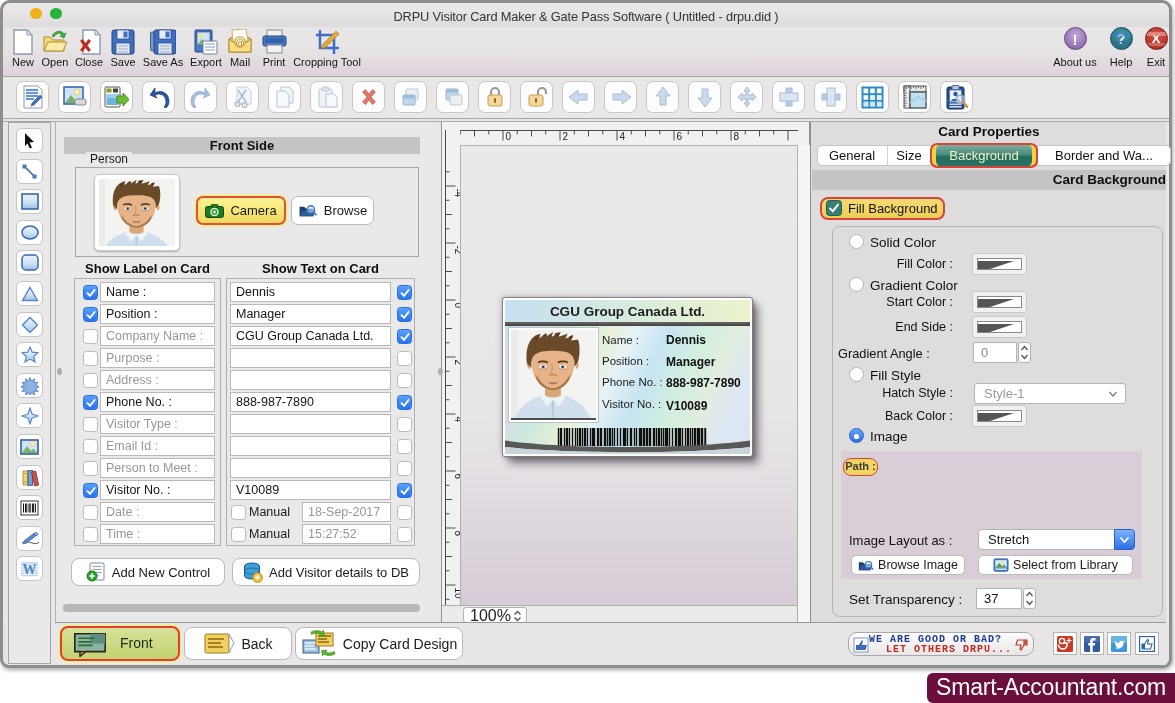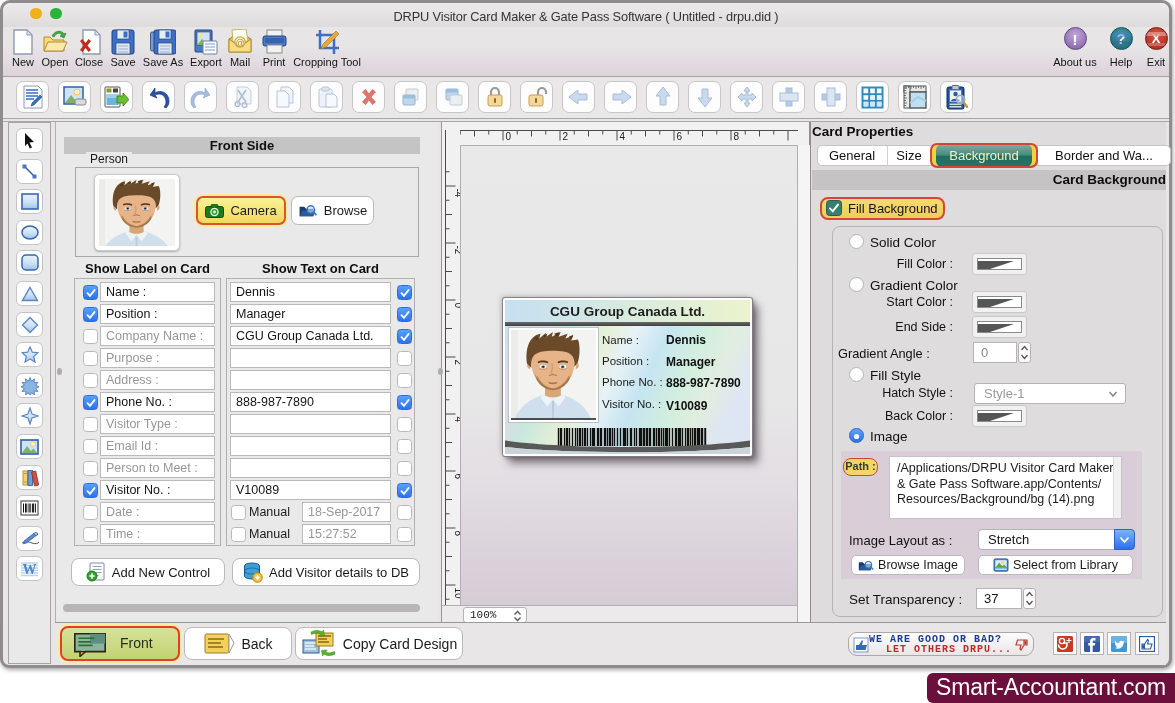--- a/index.html
+++ b/index.html
@@ -38,21 +38,21 @@
 .cb { width:15px; height:15px; border:1px solid #bab8b9; border-radius:3.5px; background:#fff; display:flex; align-items:center; justify-content:center; }
 .cb.on { background:linear-gradient(180deg,#59a1f9,#2a72ef); border-color:#2a6fd8; }
 .fld { height:20px; background:#fff; border:1px solid #bbb9ba; font-size:12.5px; line-height:18px; padding-left:5px; color:#141414; white-space:nowrap; overflow:hidden; }
 .fld.dim { color:#98969a; }
 
 
 #cpanel { left:441px; top:122px; width:370px; height:502px; background:#f2f1f2; border-left:1px solid #969495; border-right:2px solid #8f8d8e; }
 #cdraw { left:460px; top:145px; width:337px; height:460px; border-left:1px solid #b0aeaf; border-top:1px solid #b0aeaf; background:linear-gradient(180deg,#eae9ea 0%,#e8e7e8 55%,#e2dde2 75%,#d9d0d9 92%,#d5ccd6 100%); }
 #scrollcol { left:797px; top:145px; width:13px; height:479px; background:#f6f5f6; border-left:1px solid #b0aeaf; }
 #zoombar { left:442px; top:605px; width:355px; height:19px; background:#eceaeb; border-top:1px solid #b0aeaf; }
-#zoomctl { left:463px; top:607px; width:64px; height:16px; background:#fff; border:1px solid #b5b3b4; border-radius:3px; font-size:11px; color:#222; line-height:15px; padding-left:6px;font-family:Liberation Mono, monospace; }
+#zoomctl { left:463px; top:607px; width:64px; height:16px; background:#fff; border:1px solid #b5b3b4; border-radius:3px; font-size:16px; color:#222; line-height:15px; padding-left:6px; }
 
 #rpanel { left:811px; top:122px; width:355px; height:500px; background:#dedcdd; }
 .rtxt { font-size:13px; color:#111; }
 .swatch { width:55px; height:22px; background:#f2f1f2; border:1px solid #cac8c9; border-radius:3px; padding:4px; }
 .swatch .in { width:100%; height:100%; background:#fff; border:1px solid #8a8889; position:relative; overflow:hidden; }
 .radio { width:15px; height:15px; border-radius:50%; background:#fff; border:1px solid #b5b3b4; }
 
 #bbar { left:55px; top:622px; width:1111px; height:43px; background:#e8e6e7; border-top:1px solid #999798; }
 .soc { top:632px; width:24px; height:23px; background:#fff; border:1px solid #b5b3b4; display:flex; align-items:center; justify-content:center; }
 #banner { left:927px; top:673px; width:248px; height:30px; background:#6b0f3d; border-radius:6px 0 0 6px; color:#fdfdfd; font-size:23px; text-align:center; line-height:28px; letter-spacing:-0.2px; }
@@ -781,21 +781,21 @@
           <path d="M0 6.5 C60 15 185 15 245 6.5 L245 13 C185 20 60 20 0 13 z" fill="#585858"></path>
           <path d="M0 13 C60 20 185 20 245 13 L245 20 L0 20 z" fill="#c9d5da"></path>
         </svg>
     </div>
   </div>
   <div id="zoombar" class="abs"></div>
   <div id="zoomctl" class="abs">100%<svg style="position:absolute;right:4px;top:2px;" width="9" height="12" viewBox="0 0 9 12">
         <path d="M1.5 4.5 L4.5 1.5 L7.5 4.5 M1.5 7.5 L4.5 10.5 L7.5 7.5" stroke="#555" fill="none" stroke-width="1.3"></path>
       </svg></div>
   <div id="rpanel" class="abs"></div>
-  <div class="abs" style="left:812px;top:124px;width:354px;font-weight:bold;font-size:13.5px;color:#0d0d0d;">Card Properties</div>
+  <div class="abs" style="left:812px;top:124px;width:354px;text-align:center;font-weight:bold;font-size:13.5px;color:#0d0d0d;">Card Properties</div>
   <div class="abs" style="left:817px;top:145px;width:354px;height:21px;background:#fff;border:1px solid #c6c4c5;border-radius:5px;"></div>
   <div class="abs" style="left:887px;top:146px;width:1px;height:19px;background:#d2d0d1;"></div>
   <div class="abs" style="left:1037px;top:146px;width:1px;height:19px;background:#d2d0d1;"></div>
   <div class="abs rtxt" style="left:817px;top:148px;width:70px;text-align:center;">General</div>
   <div class="abs rtxt" style="left:887px;top:148px;width:44px;text-align:center;">Size</div>
   <div class="abs rtxt" style="left:1037px;top:148px;width:134px;text-align:center;">Border and Wa...</div>
   <div class="abs" style="left:930px;top:143px;width:108px;height:25px;background:linear-gradient(180deg,#7cab9d 0%,#4d8d7e 45%,#1f6e61 55%,#2a7265 100%);border:2px solid #d6453c;border-radius:7px;box-shadow:inset 5px 0 0 -1px #f3d23e, inset -5px 0 0 -1px #f3d23e;text-align:center;line-height:21px;font-size:13px;color:#f6f1c3;">Background</div>
   <div class="abs" style="left:812px;top:170px;width:354px;height:20px;background:#c5c3c4;text-align:right;font-weight:bold;font-size:13.5px;color:#0d0d0d;line-height:20px;">Card Background</div>
   <div class="abs" style="left:820px;top:197px;width:125px;height:23px;background:linear-gradient(180deg,#f4da74,#eecf56);border:2px solid #d6453c;border-radius:8px;"></div>
   <div class="abs" style="left:826px;top:200px;width:16px;height:16px;background:#37806f;border:1px solid #266052;border-radius:3.5px;"><svg width="14" height="14" viewBox="0 0 14 14">
@@ -841,24 +841,20 @@
       <div class="in"><svg width="45" height="12">
           <path d="M0 0 L36 0 L0 12 z" fill="#555"></path>
         </svg></div>
     </div>
   <div class="radio abs" style="left:849px;top:428px;background:linear-gradient(180deg,#63a7f9,#2a6fe8);border-color:#2a62c8;"><svg width="13" height="13" viewBox="0 0 13 13">
         <circle cx="6.5" cy="6.5" r="2.6" fill="#fff"></circle>
       </svg></div>
   <div class="abs rtxt" style="left:870px;top:429px;font-size:13.5px;">Image</div>
   <div class="abs" style="left:841px;top:451px;width:301px;height:128px;background:#d9cdd7;"></div>
   <div class="abs" style="left:843px;top:458px;width:35px;height:18px;background:#f2d563;border:1.5px solid #d6453c;border-radius:8px;font-size:11px;font-weight:bold;color:#3a3a3a;text-align:center;line-height:15px;">Path :</div>
-  <div class="abs" style="left:889px;top:456px;width:233px;height:63px;background:#fff;border:1px solid #c5c3c4;">
-    <div style="position:absolute;left:7px;top:4px;font-size:12.5px;line-height:15.6px;color:#1c1c1c;white-space:nowrap;">/Applications/DRPU Visitor Card Maker<br>&amp; Gate Pass Software.app/Contents/<br>Resources/Background/bg (14).png</div>
-    <div style="position:absolute;right:0;top:0;width:8px;height:100%;background:#f2f1f2;border-left:1px solid #dddbdc;"></div>
-  </div>
   <div class="abs rtxt" style="left:849px;top:533px;">Image Layout as :</div>
   <div class="abs" style="left:978px;top:529px;width:156px;height:21px;background:#fff;border:1px solid #b5b3b4;border-radius:4px;font-size:13px;color:#141414;padding:2px 0 0 9px;">Stretch</div>
   <div class="abs" style="left:1114px;top:529px;width:21px;height:21px;background:linear-gradient(180deg,#7ab4f9,#2e6fe8);border:1px solid #2a62c8;border-radius:0 4px 4px 0;"><svg width="19" height="19" viewBox="0 0 19 19">
         <path d="M5.5 7.5 L9.5 12 L13.5 7.5" stroke="#fff" fill="none" stroke-width="1.8"></path>
       </svg></div>
   <div class="btn abs" style="left:851px;top:555px;width:114px;height:20px;border-radius:5px;font-size:12.5px;gap:4px;"><svg width="16" height="13" viewBox="0 0 20 16">
         <path d="M1 4 v10 h15 v-8 h-8 l-2-2 z" fill="#1d3d6e"></path>
         <path d="M1 14 l3-6 h14 l-3 6 z" fill="#2a5a9a"></path>
         <circle cx="13" cy="7" r="4" fill="rgba(200,225,250,.6)" stroke="#3a78c0" stroke-width="1.5"></circle>
         <path d="M15.8 9.8 L19 13" stroke="#3a78c0" stroke-width="2"></path>

